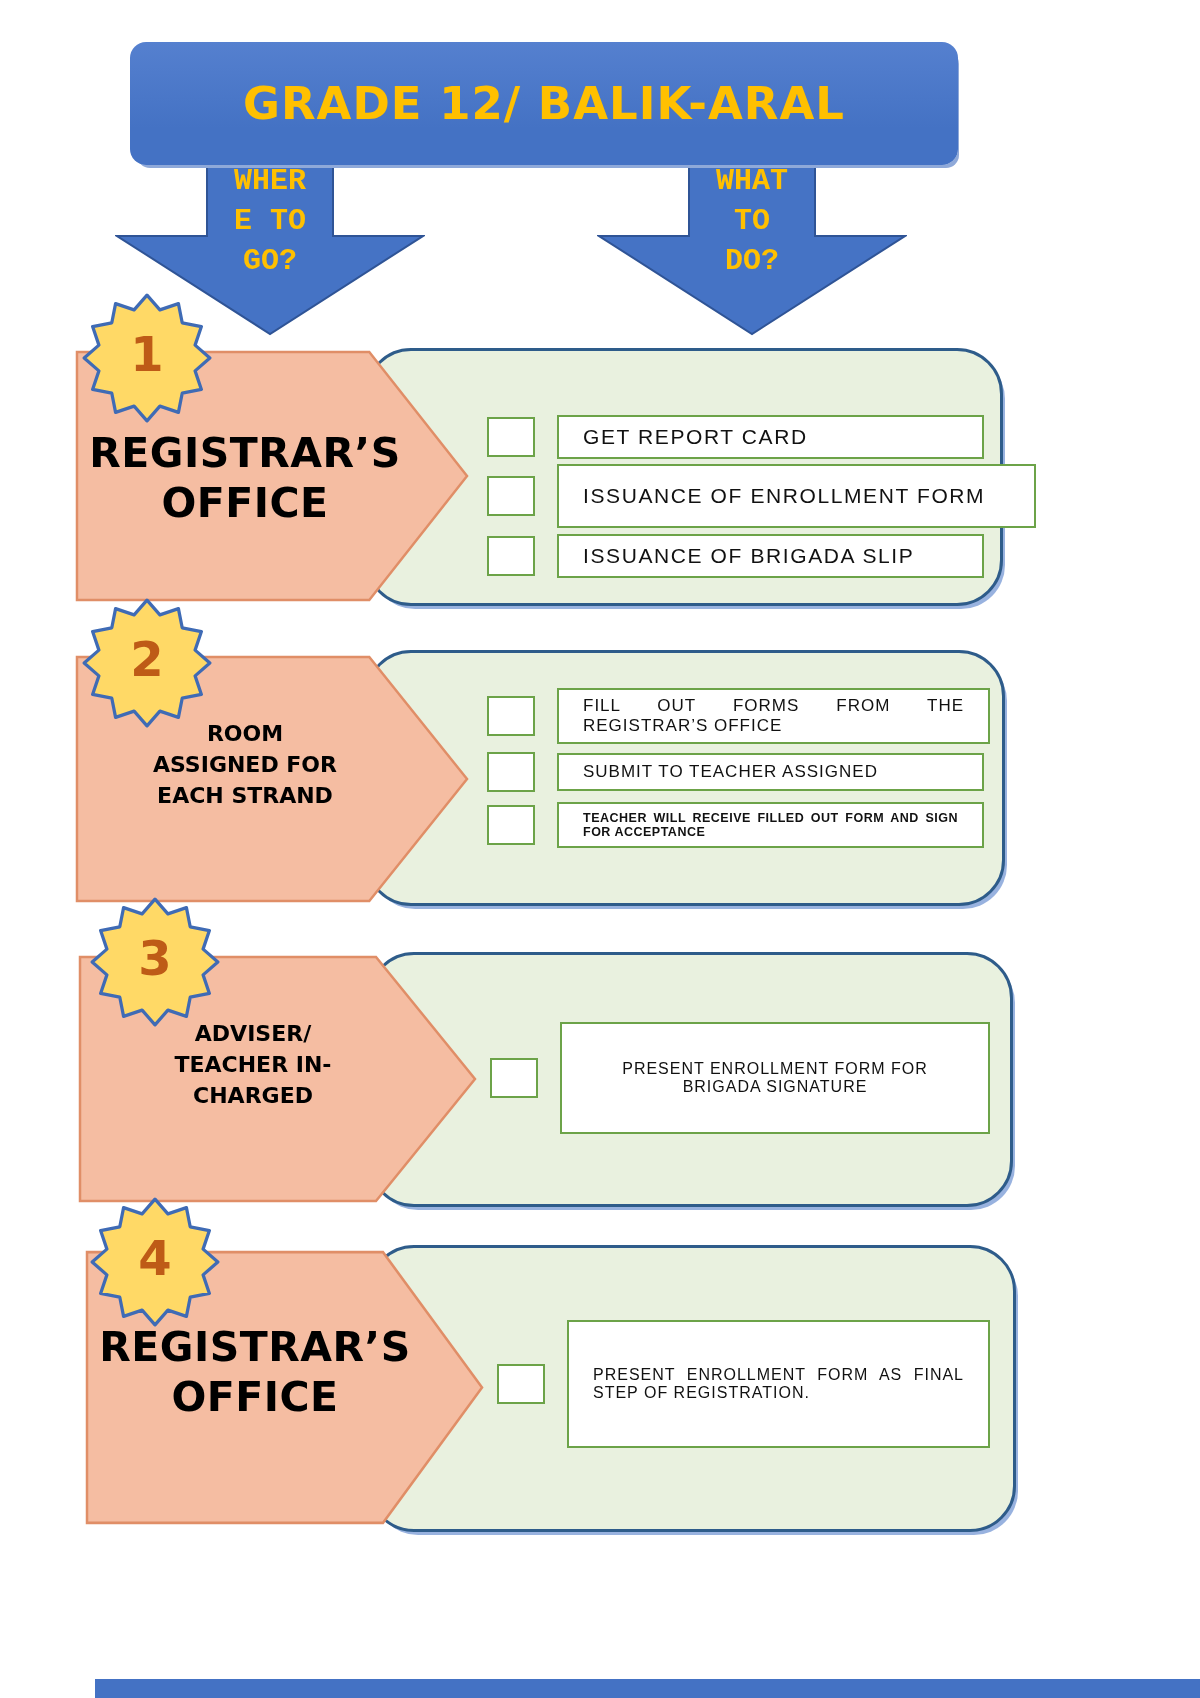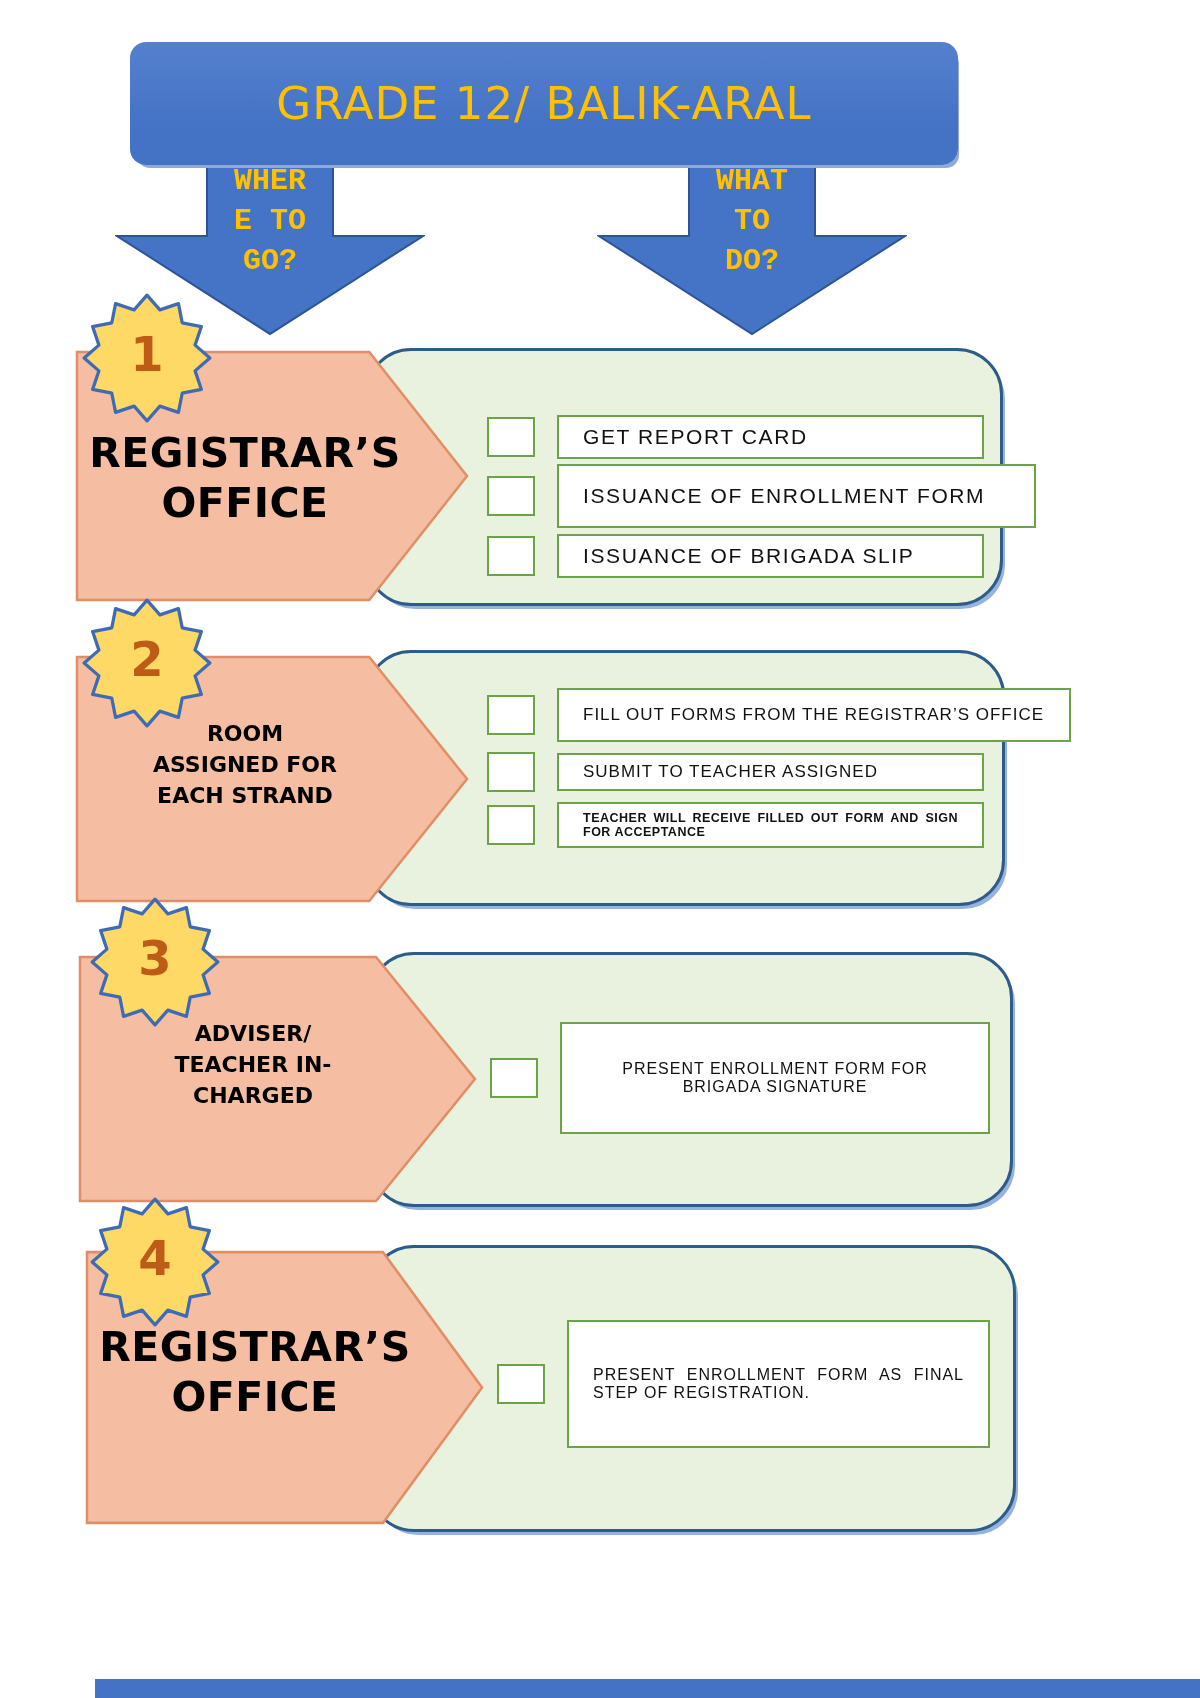--- a/index.html
+++ b/index.html
@@ -5,21 +5,21 @@
   * { margin:0; padding:0; box-sizing:border-box; }
   html,body { background:#ffffff; }
   .page { position:relative; width:1200px; height:1698px; background:#ffffff; overflow:hidden;
           font-family:"Liberation Sans", sans-serif; }
 
   
   .banner { position:absolute; left:130px; top:42px; width:828px; height:123px;
             background:linear-gradient(180deg,#5580cf 0%, #4472c4 70%);
             border-radius:16px; display:flex; align-items:center; justify-content:center;
             z-index:6; box-shadow:4px 6px 0 -3px #8fa9d9; }
-  .banner-text { font-family:"DejaVu Sans", sans-serif; font-weight:normal; font-size:45px;
+  .banner-text { font-family:"DejaVu Sans", sans-serif; font-weight:bold; font-size:45px;
                  color:#FFC000; letter-spacing:1px; }
 
   
   .down-arrow { position:absolute; top:140px; width:310px; height:196px; z-index:1; }
   .down-arrow svg { position:absolute; left:0; top:0; width:100%; height:100%; }
   .arrow-label { position:absolute; top:22px; left:0; right:0; text-align:center;
                  font-family:Liberation Mono, monospace; font-weight:bold; font-size:30px;
                  line-height:1.33; color:#FFC000; white-space:pre-line; z-index:2; }
 
   
@@ -131,21 +131,21 @@
 ASSIGNED FOR
 EACH STRAND</div>
 
   <div class="badge" style="left:82px; top:598px;">
     <svg viewBox="0 0 120 120">
       <polygon points="60,2 71.9,15.6 89,9.8 92.5,27.5 110.2,31 104.4,48.1 118,60 104.4,71.9 110.2,89 92.5,92.5 89,110.2 71.9,104.4 60,118 48.1,104.4 31,110.2 27.5,92.5 9.8,89 15.6,71.9 2,60 15.6,48.1 9.8,31 27.5,27.5 31,9.8 48.1,15.6" fill="#FFD966" stroke="#3F6BB5" stroke-width="3" stroke-linejoin="round"></polygon>
     </svg>
     <div class="badge-num">2</div>
   </div>
 
-  <div class="task-row" style="left:487px; top:688px; width:584px;">
+  <div class="task-row" style="left:487px; top:688px; width:503px;">
     <div class="checkbox"></div>
     <div class="task-box" style="min-height:54px;">
       <span class="t-md just">FILL OUT FORMS FROM THE REGISTRAR’S OFFICE</span>
     </div>
   </div>
 
   <div class="task-row" style="left:487px; top:752px; width:497px;">
     <div class="checkbox"></div>
     <div class="task-box" style="min-height:38px;">
       <span class="t-md">SUBMIT TO TEACHER ASSIGNED</span>

